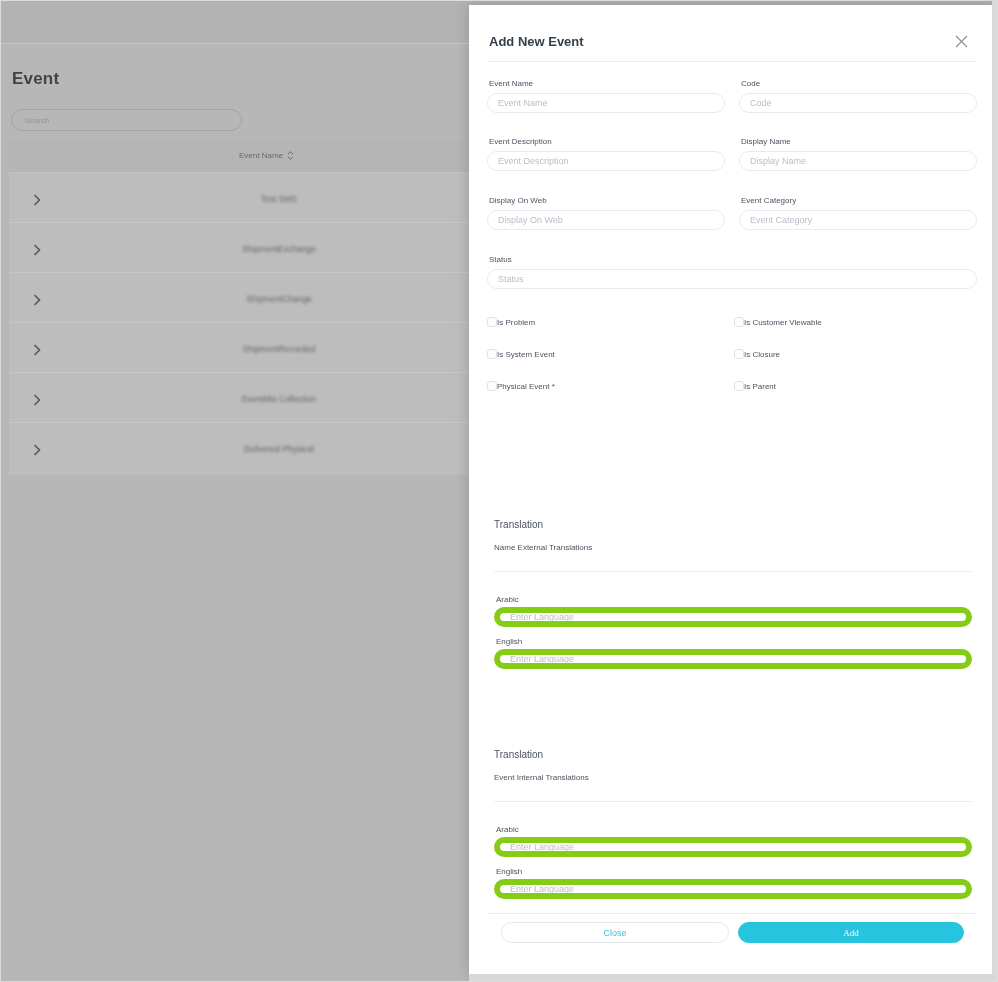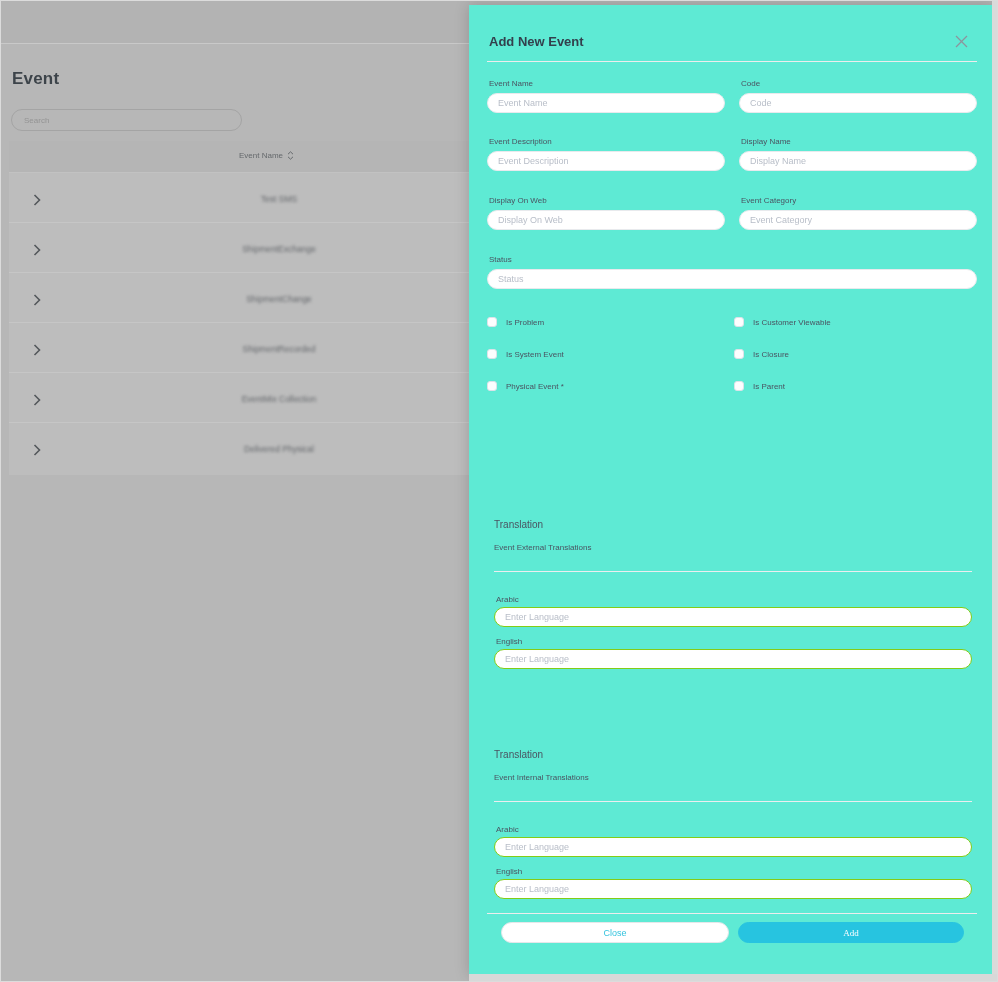--- a/index.html
+++ b/index.html
@@ -14,51 +14,51 @@
   .search-input::placeholder { color:#949494; }
   .bg-table { position:absolute; left:8px; top:140px; width:985px; height:334px; background:#bdbdbd; }
   .thead { position:absolute; left:0; top:0; width:100%; height:32px; background:#b5b5b5; border-bottom:1px solid #c2c2c2; }
   .th-cell { position:absolute; left:230px; top:10px; display:flex; align-items:center; gap:4px; font-size:8px; color:#65696c; }
   .sort-icon { display:flex; flex-direction:column; gap:1px; }
   .trow { position:absolute; left:0; width:100%; height:50px; border-bottom:1px solid #c6c6c6; }
   .trow .chev { position:absolute; left:24px; top:19px; }
   .trow .rlabel { position:absolute; left:180px; top:21px; width:180px; text-align:center; font-size:8.5px; color:#63666a; filter:blur(1.7px); }
 
   
-  .drawer { position:absolute; left:468px; top:4px; width:525px; height:971px; background:#5eead4; box-shadow:0 0 14px rgba(0,0,0,.18);padding-left:6px; }
+  .drawer { position:absolute; left:468px; top:4px; width:525px; height:971px; background:#ffffff; box-shadow:0 0 14px rgba(0,0,0,.18);padding-left:6px; }
   .m-header { position:absolute; left:18px; right:17px; top:0; height:57px; border-bottom:1px solid #ededed; }
   .m-title { position:absolute; left:2px; top:29px; font-size:13px; font-weight:bold; color:#33404d; }
   .m-close { position:absolute; right:8px; top:28px; width:16px; height:16px; cursor:pointer; display:flex; align-items:center; justify-content:center; }
 
   .label { font-size:8px; color:#4a5361; margin-left:2px; }
   .pill { display:block; width:100%; height:20px; border:1px solid #e8eaed; border-radius:10px; background:#fff; padding:0 10px; font-size:9px; color:#5a626d; outline:none; }
   .pill::placeholder { color:#b8bec8; }
 
   .f-row { position:absolute; left:18px; right:17px; display:flex; gap:14px; }
   .f-col { width:238px; }
   .f-col.full { width:100%; }
   .f-col .pill { margin-top:5px; }
   .r1{top:74px} .r2{top:132px} .r3{top:191px} .r4{top:250px}
 
   .check-row { position:absolute; left:18px; display:flex; }
   .c1{top:312px} .c2{top:344px} .c3{top:376px}
   .check-item { display:flex; align-items:center; width:247px; }
   .cbox { width:10px; height:10px; border:1px solid #dde2e9; border-radius:3px; background:#fdfdfe; flex:none; cursor:pointer; }
-  .clabel { font-size:8px; color:#4a5361; margin-left:9px; }
+  .clabel { font-size:8px; color:#4a5361; }
 
   .parent-wrap { position:absolute; left:18px; top:404px; width:238px; }
 
   .trans { position:absolute; left:18px; right:17px; height:170px; }
   .t1{top:512px} .t2{top:742px}
   .t-head { position:absolute; left:7px; top:2px; font-size:10px; color:#4a5361; }
   .t-sub { position:absolute; left:7px; top:26px; font-size:8px; color:#4a5361; }
   .t-div { position:absolute; left:7px; right:5px; top:54px; border-top:1px solid #eceef0; }
   .t-lang-label { position:absolute; left:9px; font-size:8px; color:#4a5361; }
   .tl1{top:78px} .tl2{top:120px}
-  .t-input { position:absolute; left:7px; right:5px; height:20px; border:1px solid #84cc16; border-radius:10px; padding:0 10px; font-size:9px; color:#5a626d; outline:none; }
+  .t-input { position:absolute; left:7px; right:5px; height:20px; border:6px solid #84cc16; border-radius:10px; padding:0 10px; font-size:9px; color:#5a626d; outline:none; }
   .ti1{top:90px} .ti2{top:132px}
   .t-input::placeholder { color:#b8bec8; }
 
   .m-footer { position:absolute; left:18px; right:17px; top:908px; border-top:1px solid #ededed; }
   .btn { position:absolute; top:8px; height:21px; border-radius:11px; font-size:9px; display:flex; align-items:center; justify-content:center; cursor:pointer; }
   .btn-close { left:14px; width:228px; background:#fff; border:1px solid #e5e7ea; color:#35c3de; }
   .btn-add { left:251px; width:226px; background:#27c4e0; border:1px solid #27c4e0; color:#ffffff;font-family:Liberation Serif, serif; }
 
   .edge-right { position:absolute; right:0; top:0; width:5px; height:100%; background:#dadada; }
   .edge-bottom { position:absolute; left:468px; right:0; bottom:0; height:7px; background:#d8d8d8; }
@@ -206,21 +206,21 @@
       </div>
       <div class="check-item">
         <span class="cbox"></span>
         <span class="clabel">Is Closure</span>
       </div>
     </div>
 
 
     <div class="trans t1">
       <div class="t-head">Translation</div>
-      <div class="t-sub">Event External Translations</div>
+      <div class="t-sub">Name External Translations</div>
       <div class="t-div"></div>
       <div class="t-lang-label tl1">Arabic</div>
       <input class="t-input ti1" placeholder="Enter Language" style="">
       <div class="t-lang-label tl2">English</div>
       <input class="t-input ti2" placeholder="Enter Language" style="">
     </div>
 
     <div class="trans t2">
       <div class="t-head">Translation</div>
       <div class="t-sub">Event Internal Translations</div>

